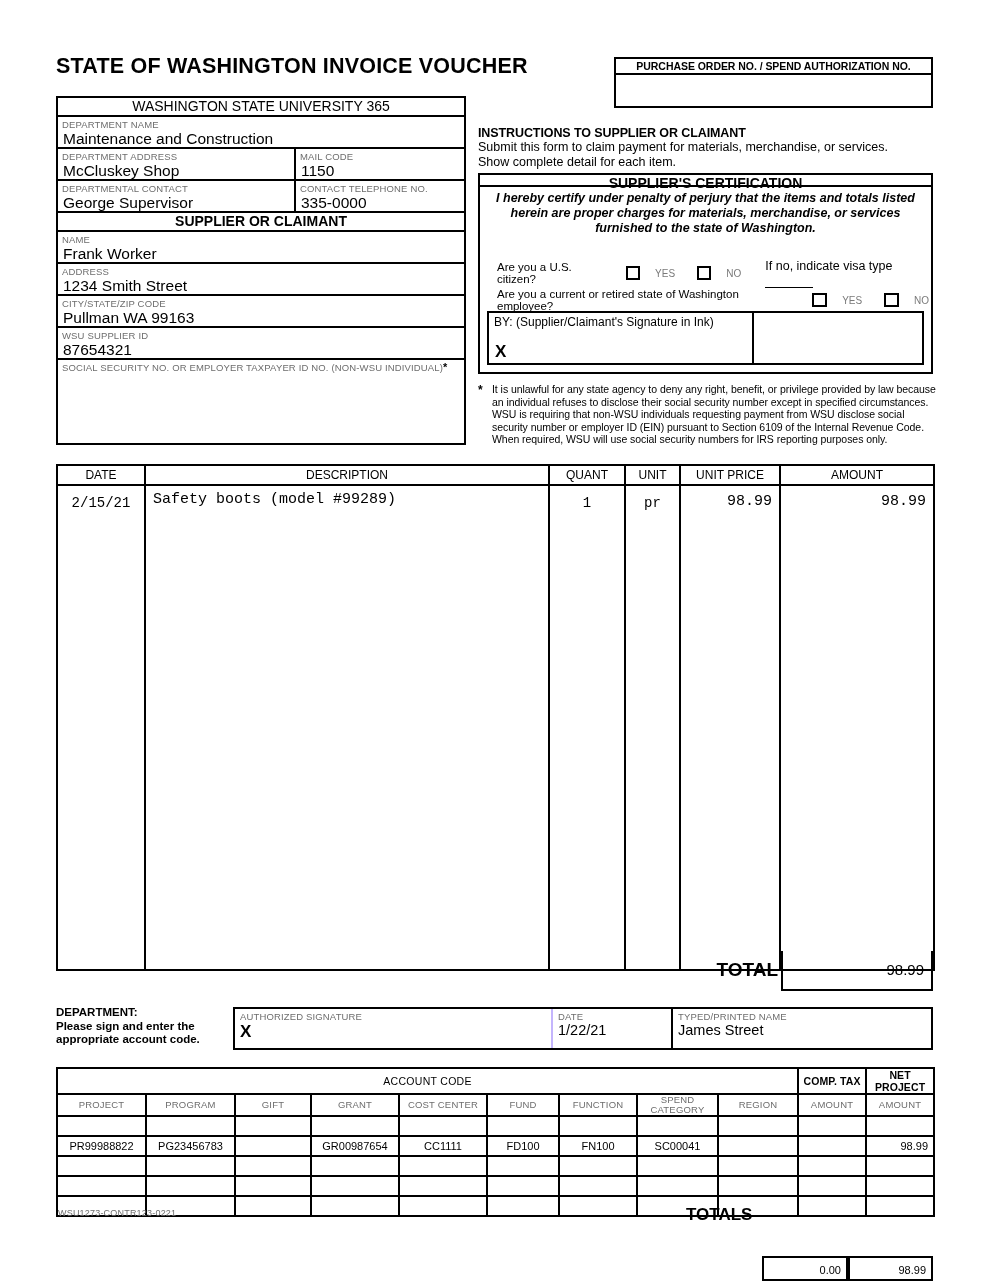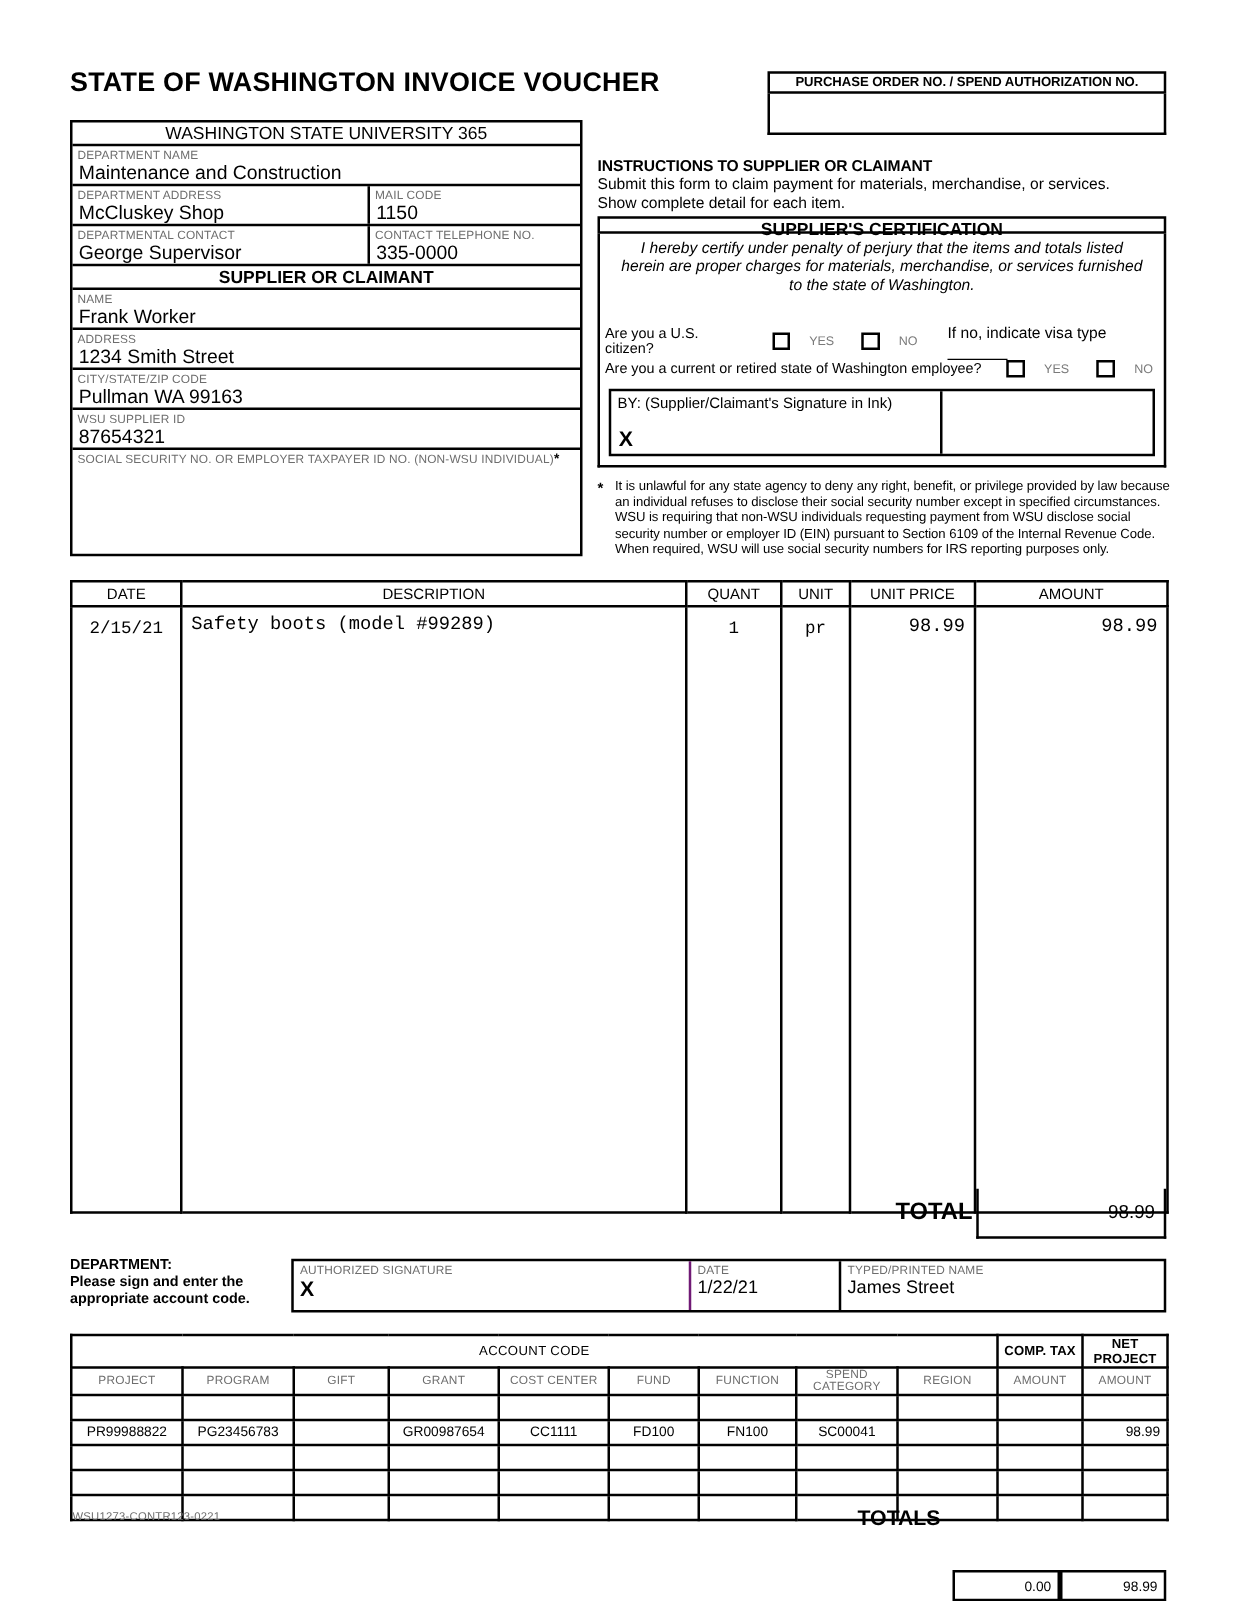--- a/index.html
+++ b/index.html
@@ -57,23 +57,23 @@
   #instr .p { font-size: 12.5px; line-height: 14.5px; }
 
   #cert-box { position: absolute; left: 478px; top: 173px; width: 455px; height: 206px; }
   #cert-head {
     border: 2px solid #000; height: 14px; text-align: center;
     font-size: 14px; font-weight: bold; line-height: 16px;
   }
   #cert-body { border: 2px solid #000; border-top: none; height: 187px; position: relative; }
   #cert-text {
     font-style: italic; font-size: 12.5px; line-height: 15px;
-    text-align: center; padding: 4px 14px 0 14px;
-  }
-  .q-line { font-size: 11.5px; display: flex; align-items: center; padding-left: 4px; gap: 12px; }
+    text-align: center; padding: 4px 14px 0 14px; font-weight: bold;
+  }
+  .q-line { font-size: 11.5px; display: flex; align-items: center; padding-left: 17px; gap: 12px; }
   #q1 { position: absolute; top: 72px; left: 0; }
   #q2 { position: absolute; top: 101px; left: 0; }
   .cbx {
     display: inline-block; width: 15px; height: 14px;
     border: 2px solid #000; margin: 0 3px 0 8px; vertical-align: middle;
   }
   .yn { font-size: 10px; color: #7a7a7a; margin-right: 2px; }
   .visa { margin-left: 10px; font-size: 12.5px; }
   .visa u { text-decoration: none; border-bottom: 1.5px solid #000; padding: 0 22px; }
 
@@ -110,21 +110,21 @@
     border: 2px solid #000; border-top: none;
     font-size: 15px; text-align: right; padding: 10px 7px 0 0;
   }
 
   
   #dept-note {
     position: absolute; left: 56px; top: 1006px;
     font-size: 11.5px; font-weight: bold; line-height: 13.5px; width: 175px;
   }
   #dept-box { position: absolute; left: 233px; top: 1007px; width: 700px; height: 43px; border: 2px solid #000; }
-  #d-sig   { position: absolute; left: 0;   top: 0; width: 318px; height: 100%; border-right: 2px solid #701a75; }
+  #d-sig   { position: absolute; left: 0;   top: 0; width: 318px; height: 100%; border-right: 2px solid #c4b5fd; }
   #d-date  { position: absolute; left: 318px;top: 0; width: 120px; height: 100%; border-right: 2px solid #000; }
   #d-name  { position: absolute; left: 438px;top: 0; right: 0;     height: 100%; }
   .d-lbl { font-size: 9.5px; color: #6d6d6d; padding: 2px 0 0 5px; letter-spacing: .15px; }
   .d-val { font-size: 14.5px; padding: 0 0 0 5px; }
   .d-x { font-size: 17px; font-weight: bold; padding: 0 0 0 5px; }
 
   
   #acct {
     position: absolute; left: 56px; top: 1067px; width: 877px;
     border-collapse: collapse; table-layout: fixed;

